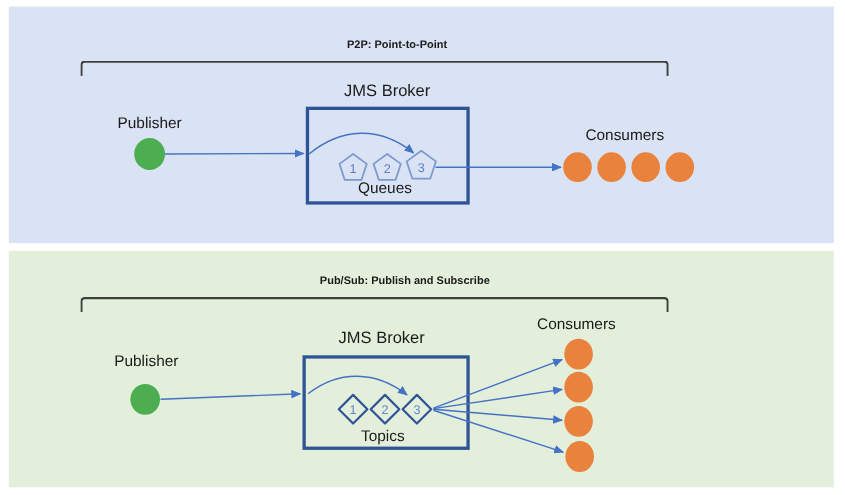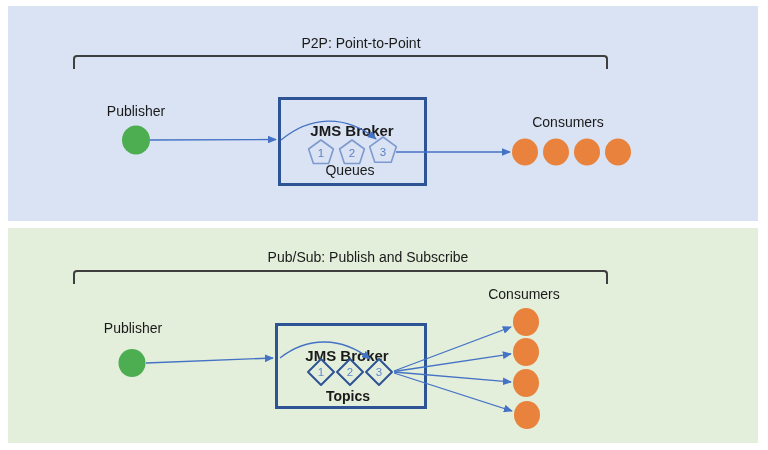--- a/index.html
+++ b/index.html
@@ -6,22 +6,22 @@
   body{
     width:768px;height:450px;position:relative;background:#ffffff;
     font-family:"Liberation Sans","DejaVu Sans",sans-serif;
     color:var(--text_dark,#1a1a1a);
     overflow:hidden;
   }
   .panel{position:absolute;left:8px;width:750px;}
   .panel-p2p{top:6px;height:215px;background:var(--panel_p2p_bg,#dae3f3);}
   .panel-pubsub{top:228px;height:215px;background:var(--panel_pubsub_bg,#e3efdb);}
   .txt{position:absolute;text-align:center;white-space:nowrap;line-height:1.1;}
-  .title{font-size:14px;}
-  .broker-title{font-size:15px;font-weight:bold;margin-top:48px;}
+  .title{font-size:10px;font-weight:bold;}
+  .broker-title{font-size:15px;font-weight:normal;}
   .label{font-size:14px;}
 
   .bracket{
     position:absolute;height:12px;
     border-top:2px solid var(--bracket_gray,#3f3f3f);
     border-left:2px solid var(--bracket_gray,#3f3f3f);
     border-right:2px solid var(--bracket_gray,#3f3f3f);
     border-radius:4px 4px 0 0;
   }
   .bracket-1{left:73px;top:55px;width:531px;}
@@ -39,21 +39,21 @@
   .t-broker1{left:272px;top:75px;width:160px;}
   .t-pub1{left:76px;top:104px;width:120px;}
   .t-cons1{left:508px;top:115px;width:120px;}
   .t-queues{left:290px;top:163px;width:120px;text-align:center;}
 
   
   .t-title2{left:218px;top:250px;width:300px;}
   .t-broker2{left:267px;top:300px;width:160px;}
   .t-pub2{left:73px;top:321px;width:120px;}
   .t-cons2{left:464px;top:287px;width:120px;}
-  .t-topics{left:288px;top:389px;width:120px;font-weight:bold;}
+  .t-topics{left:288px;top:389px;width:120px;}
 
   svg.overlay{position:absolute;left:0;top:0;width:768px;height:450px;}
 
   .arrow-line{stroke:var(--arrow_blue,#4472c4);stroke-width:1.3;fill:none;marker-end:url(#arrowhead);}
   .arrowhead-fill{fill:var(--arrow_blue,#4472c4);}
   .publisher-dot{fill:var(--publisher_green,#4cae51);stroke:none;}
   .consumer-dot{fill:var(--consumer_orange,#e8823c);stroke:none;}
   .pentagon{fill:var(--panel_p2p_bg,#dae3f3);stroke:var(--pentagon_blue,#7e99d0);stroke-width:1.6;stroke-linejoin:round;}
   .pent-num{fill:var(--pentagon_number_blue,#5d7ec5);font-size:11.5px;text-anchor:middle;font-family:"Liberation Sans",sans-serif;}
   .diamond{fill:var(--panel_pubsub_bg,#e3efdb);stroke:var(--diamond_border,#2f5496);stroke-width:2;stroke-linejoin:round;}

